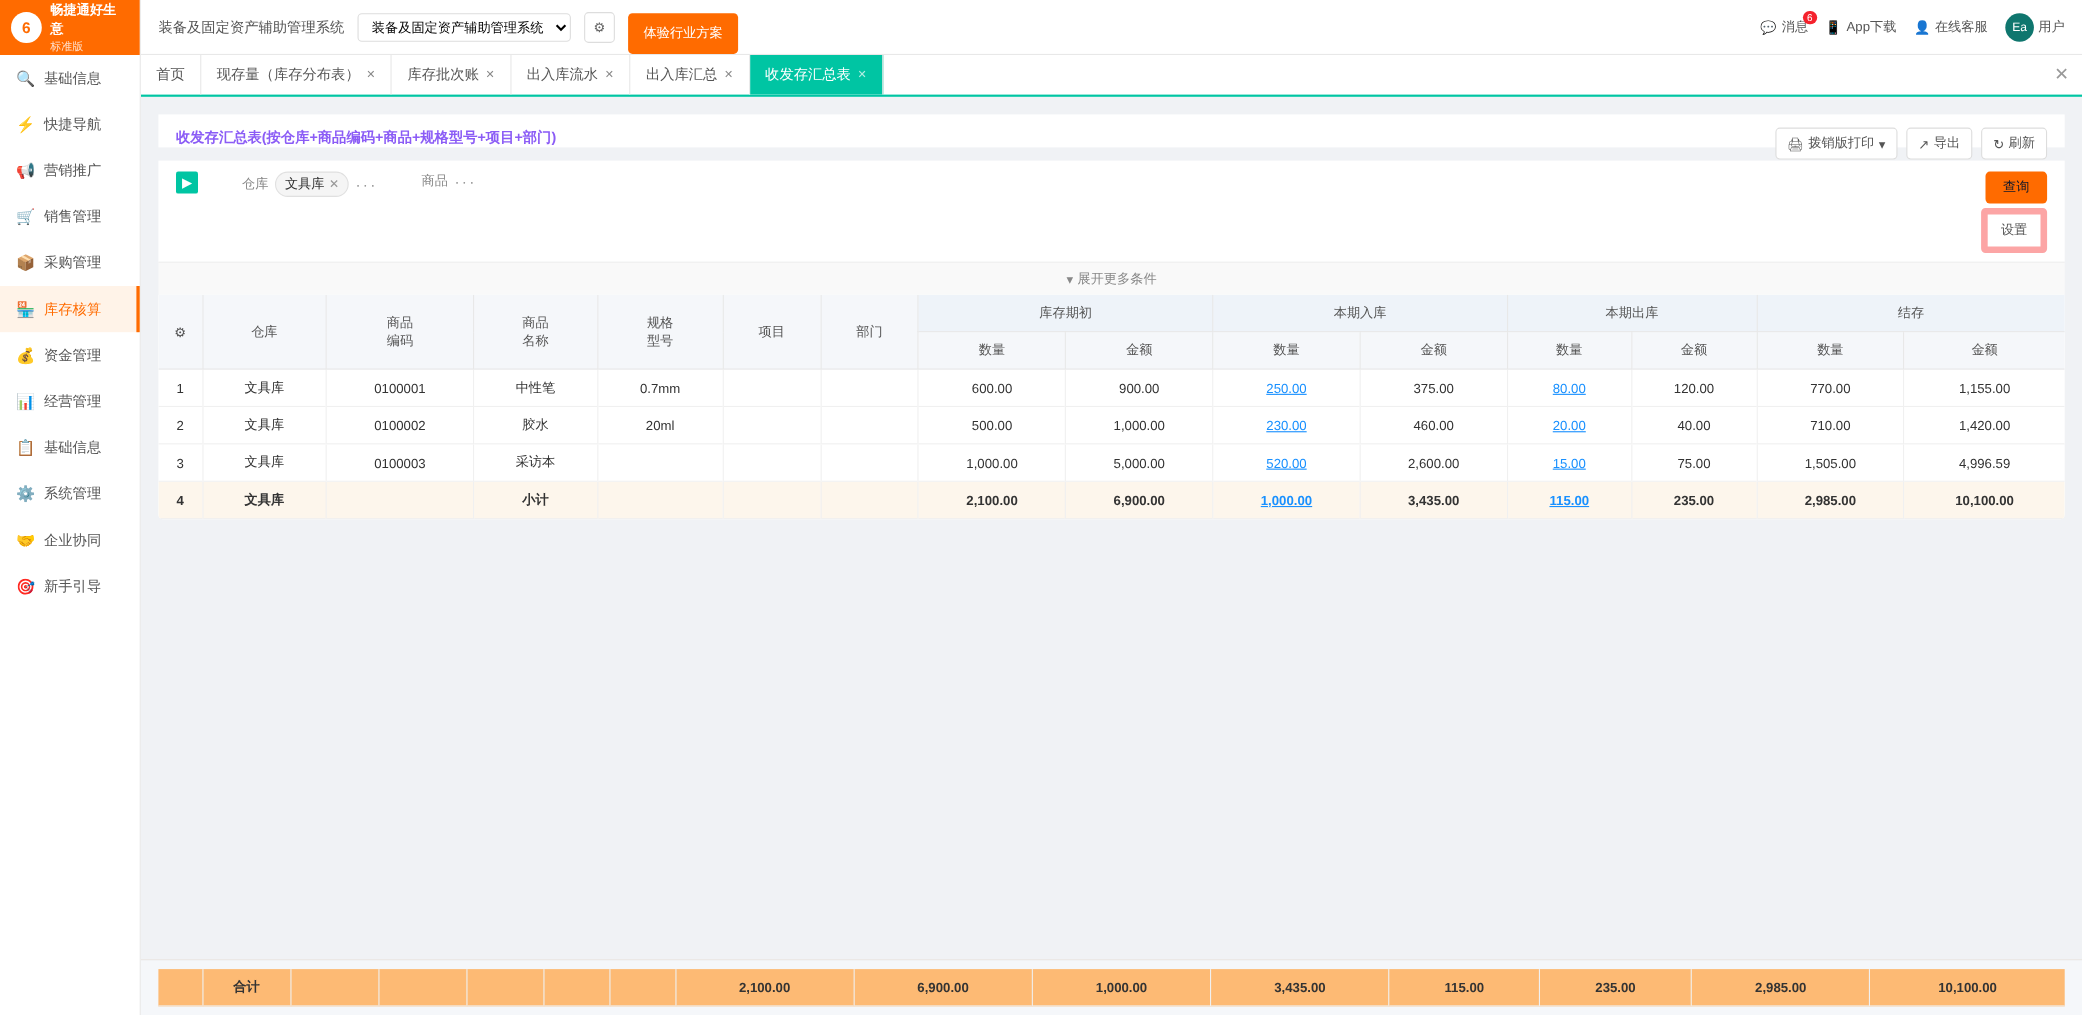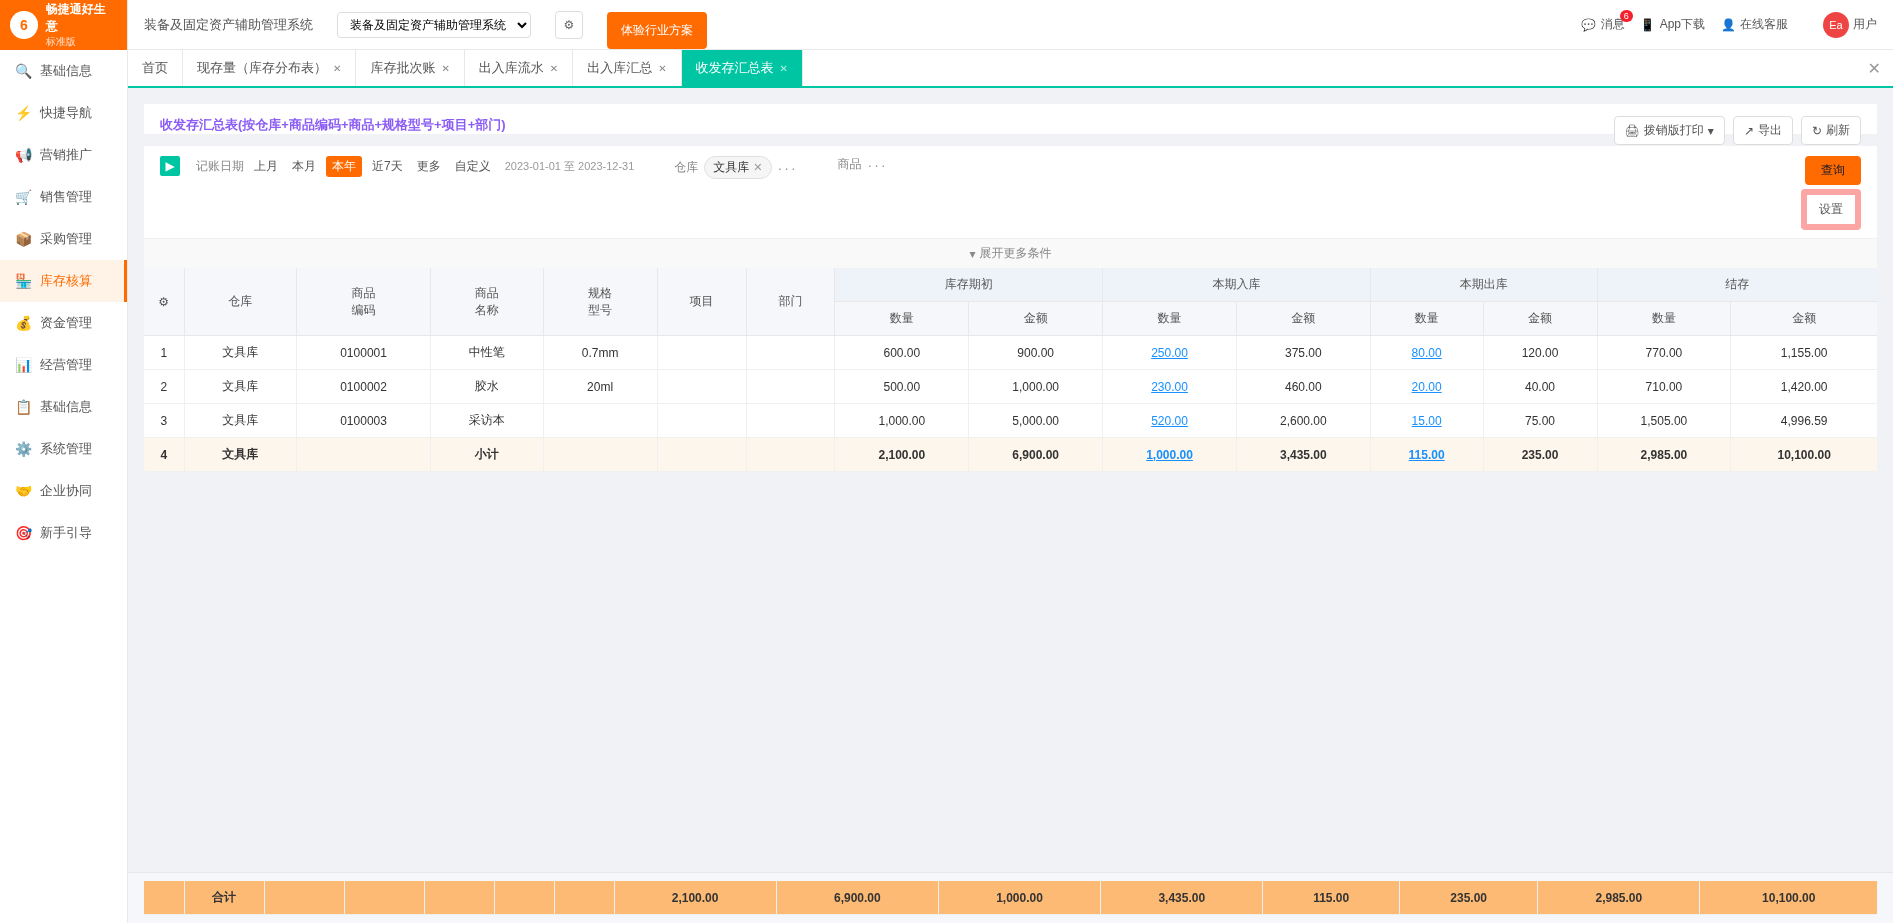--- a/index.html
+++ b/index.html
@@ -8,21 +8,21 @@
     
     .sidebar { position: fixed; left: 0; top: 0; width: 128px; height: 100%; background: #fff; border-right: 1px solid #e8e8e8; z-index: 100; }
     .sidebar-logo { background: #ff6b00; height: 50px; display: flex; align-items: center; padding: 0 10px; gap: 8px; cursor: pointer; }
     .sidebar-logo-icon { width: 28px; height: 28px; background: #fff; border-radius: 50%; display: flex; align-items: center; justify-content: center; color: #ff6b00; font-weight: bold; font-size: 14px; }
     .sidebar-item { display: flex; align-items: center; gap: 8px; padding: 12px 16px; cursor: pointer; color: #555; font-size: 13px; transition: background 0.2s; }
     .sidebar-item.active { background: #fff3e8; color: #ff6b00; border-right: 3px solid #ff6b00; }
     .sidebar-item-icon { width: 16px; height: 16px; display: flex; align-items: center; justify-content: center; font-size: 14px; }
 
     
     .topnav { position: fixed; left: 128px; top: 0; right: 0; height: 50px; background: #fff; border-bottom: 1px solid #e8e8e8; display: flex; align-items: center; justify-content: space-between; padding: 0 16px; z-index: 99; }
-    .topnav-left { display: flex; align-items: center; gap: 24px; }
+    .topnav-left { display: flex; align-items: center; gap: 12px; }
     .topnav-title { font-size: 13px; color: #555; }
     .topnav-select { border: 1px solid #ddd; border-radius: 4px; padding: 4px 8px; font-size: 12px; background: #fff; cursor: pointer; }
     .topnav-gear { width: 28px; height: 28px; border: 1px solid #ddd; border-radius: 4px; display: flex; align-items: center; justify-content: center; cursor: pointer; color: #666; }
     .topnav-trial { background: #ff6b00; color: #fff; border: none; border-radius: 4px; padding: 10px 14px; font-size: 12px; cursor: pointer; margin-top: 12px; }
     .topnav-right { display: flex; align-items: center; gap: 16px; font-size: 12px; color: #555; }
     .topnav-right-item { display: flex; align-items: center; gap: 4px; cursor: pointer; position: relative; }
     .badge { background: #f5222d; color: #fff; border-radius: 8px; font-size: 9px; padding: 1px 4px; position: absolute; top: -6px; right: -8px; }
 
     
     .tabbar { position: fixed; left: 128px; top: 50px; right: 0; height: 38px; background: #fff; border-bottom: 2px solid #00c5a3; display: flex; align-items: center; padding: 0 0; z-index: 98; overflow: hidden; }
@@ -151,21 +151,21 @@
     </div>
     <div class="topnav-right-item">
       <span>📱</span>
       <span>App下载</span>
     </div>
     <div class="topnav-right-item">
       <span>👤</span>
       <span>在线客服</span>
     </div>
     <div class="topnav-right-item">
-      <span style="width:26px;height:26px;background:#ef4444;border-radius:50%;display:inline-flex;align-items:center;justify-content:center;color:#fff;font-size:11px;margin-left:19px;">Ea</span>
+      <span style="width:26px;height:26px;background:#0f766e;border-radius:50%;display:inline-flex;align-items:center;justify-content:center;color:#fff;font-size:11px;">Ea</span>
       <span>用户</span>
     </div>
   </div>
 </div>
 
 <div class="tabbar">
   <div class="tab">
     <span>首页</span>
   </div>
   <div class="tab">
@@ -210,30 +210,20 @@
         <span>刷新</span>
       </button>
     </div>
   </div>
 
   <div class="filter-section">
     <div class="filter-row1">
 
       <div class="filter-arrow">▶</div>
 
-      <div class="filter-group">
-        <span class="filter-label">记账日期</span>
-        <button class="date-btn">上月</button>
-        <button class="date-btn">本月</button>
-        <button class="date-btn active">本年</button>
-        <button class="date-btn">近7天</button>
-        <button class="date-btn">更多</button>
-        <button class="date-btn">自定义</button>
-        <span class="date-range">2023-01-01 至 2023-12-31</span>
-      </div>
 
       <div class="filter-group" style="margin-left:24px;">
         <span class="filter-label">仓库</span>
         <div class="filter-tag">
           <span>文具库</span>
           <span class="filter-tag-close">✕</span>
         </div>
         <span class="filter-ellipsis">···</span>
       </div>
 

